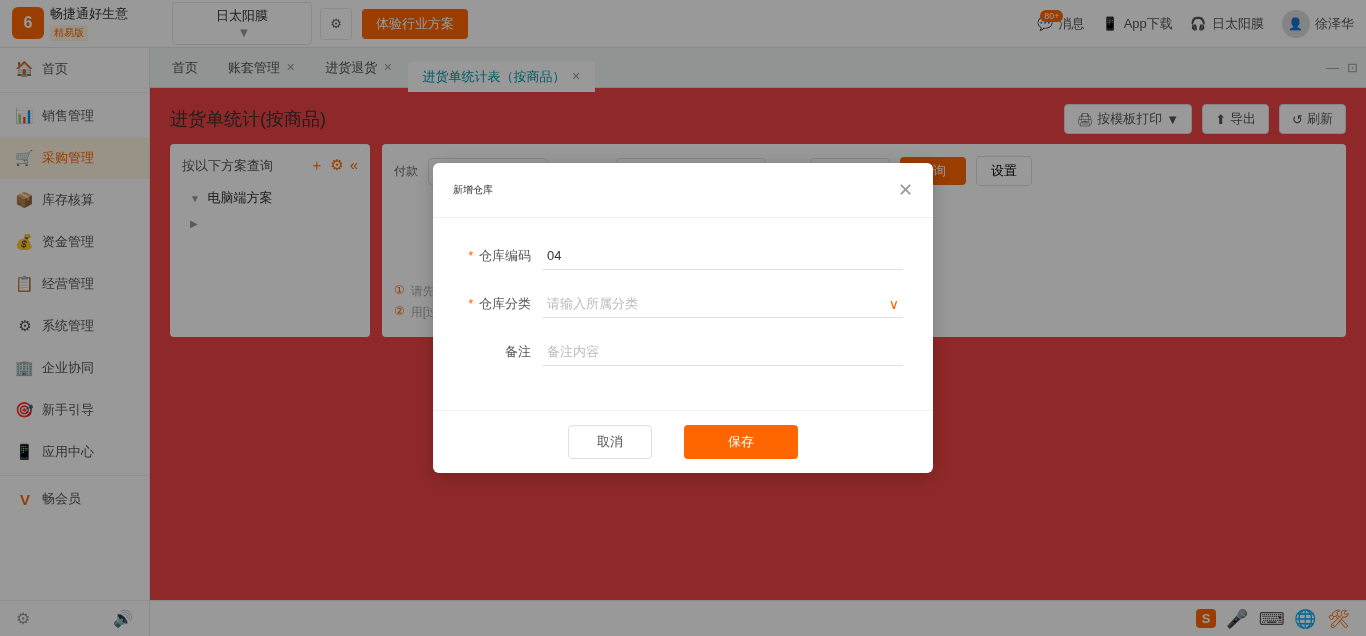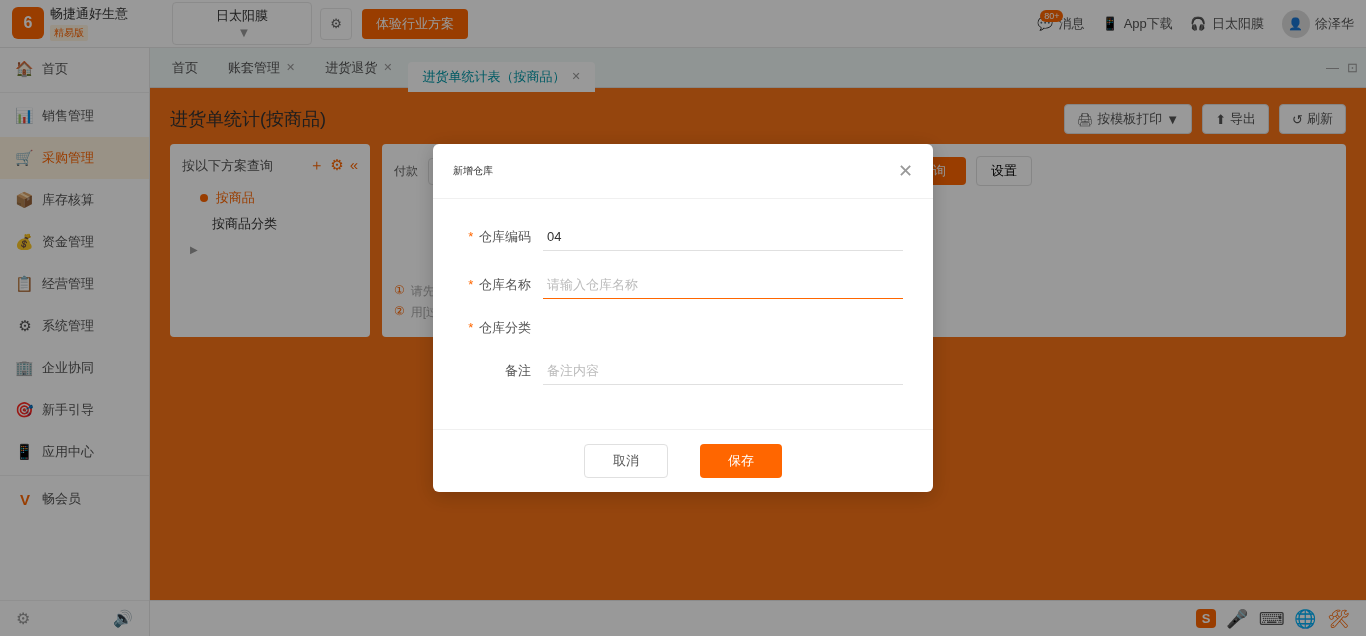--- a/index.html
+++ b/index.html
@@ -167,21 +167,21 @@
     .sidebar-icon { width: 18px; height: 18px; display: flex; align-items: center; justify-content: center; font-size: 15px; }
     .sidebar-divider { height: 1px; background: #f0f0f0; margin: 2px 0; }
 
     
     .main-content {
       position: fixed;
       top: 88px;
       left: 150px;
       right: 0;
       bottom: 0;
-      background: #f97316;
+      background: #ef4444;
       overflow: auto;
     }
     .page-header {
       display: flex;
       align-items: center;
       justify-content: space-between;
       padding: 16px 20px 10px;
     }
     .page-title { font-size: 18px; font-weight: 500; color: #333; }
     .page-actions { display: flex; gap: 10px; align-items: center; }
@@ -333,21 +333,21 @@
       padding: 7px 28px;
       font-size: 13px;
       cursor: pointer;
       color: #555;
     }
     .btn-save {
       background: #f60;
       color: #fff;
       border: none;
       border-radius: 4px;
-      padding: 7px 28px;
+      padding: 7px 44px;
       font-size: 13px;
       cursor: pointer;
     }
 
     
     .bottom-bar {
       position: fixed;
       bottom: 0; left: 0; right: 0;
       height: 36px;
       background: #fff;
@@ -506,29 +506,23 @@
 
     <div class="query-sidebar">
       <div class="query-title">
         <span>按以下方案查询</span>
         <div class="query-title-actions">
           <span style="cursor:pointer;">＋</span>
           <span style="cursor:pointer;">⚙</span>
           <span style="cursor:pointer;">«</span>
         </div>
       </div>
-      <div class="tree-group">
-        <div class="tree-item active">
-          <span class="active-dot"></span>
-          <span>按商品</span>
-        </div>
-        <div class="tree-item">
-          <span style="margin-left:12px;"></span>
-          <span>按商品分类</span>
-        </div>
+      <div class="tree-item">
+        <span class="tree-arrow">▼</span>
+        <span>电脑端方案</span>
       </div>
       <div class="tree-item">
         <span class="tree-arrow">▶</span>
         <span></span>
       </div>
     </div>
 
     <div class="table-area">
       <div class="filter-row">
         <span class="filter-label">付款</span>
@@ -575,33 +569,32 @@
     <div class="dialog-body">
 
       <div class="form-row">
         <label class="form-label">
           <span class="required-star">*</span>
           <span>仓库编码</span>
         </label>
         <input class="form-input" type="text" value="04" style="">
       </div>
 
-      <div class="form-row">
-        <label class="form-label">
-          <span class="required-star">*</span>
-          <span>仓库名称</span>
-        </label>
-        <input class="form-input active-border" type="text" placeholder="请输入仓库名称" style="">
-      </div>
 
       <div class="form-row">
         <label class="form-label">
           <span class="required-star">*</span>
           <span>仓库分类</span>
         </label>
+        <div class="form-select-wrap">
+          <select class="form-select">
+            <option value="">请输入所属分类</option>
+          </select>
+          <span class="select-arrow">∨</span>
+        </div>
       </div>
 
       <div class="form-row">
         <label class="form-label">备注</label>
         <input class="form-input" type="text" placeholder="备注内容" style="">
       </div>
     </div>
     <div class="dialog-footer">
       <button class="btn-cancel">取消</button>
       <button class="btn-save">保存</button>

